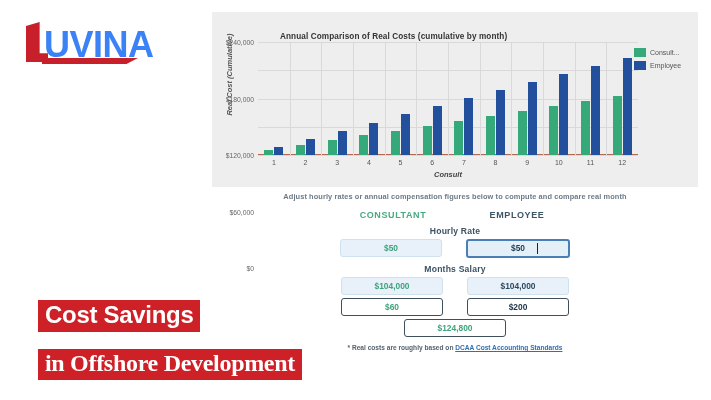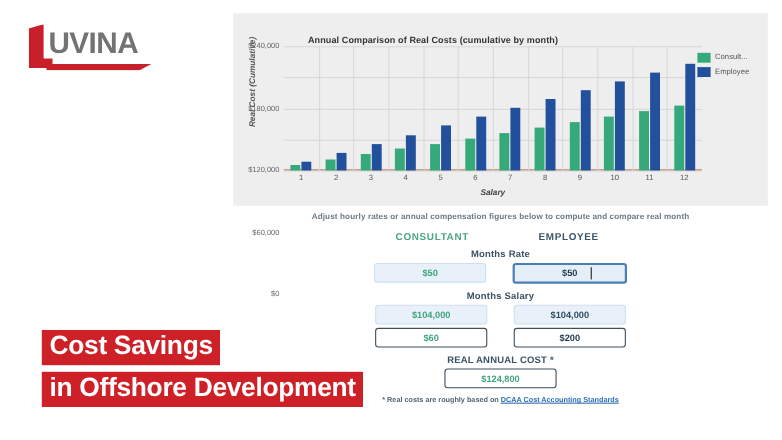--- a/index.html
+++ b/index.html
@@ -13,22 +13,22 @@
 
   
   #logo { position:absolute; left:16px; top:18px; width:125px; height:46px; }
   #logo .lmark {
     position:absolute; left:10px; top:4px; width:22px; height:40px;
     background:#C8202B;
     clip-path: polygon(0% 10%, 62% 0%, 62% 78%, 100% 78%, 100% 100%, 0% 100%);
   }
   #logo .lword {
     position:absolute; left:28px; top:6px;
-    font-size:27px; font-weight:bold; letter-spacing:-0.5px;
-    color:#737373; font-family:"Liberation Sans", sans-serif;
+    font-size:36px; font-weight:bold; letter-spacing:-0.5px;
+    color:#3b82f6; font-family:"Liberation Sans", sans-serif;
   }
   #logo .lbar {
     position:absolute; left:26px; top:40px; width:96px; height:6px;
     background:#C8202B;
     clip-path: polygon(0% 0%, 100% 0%, 88% 100%, 0% 100%);
   }
 
   
   #chart-panel {
     position:absolute; left:212px; top:12px; width:486px; height:175px;
@@ -105,21 +105,21 @@
   }
   #footnote a { color:#2f6fb5; text-decoration:underline; }
 
   
   #banner { position:absolute; left:38px; top:300px; }
   .bline {
     display:inline-block; background:#CE2027; color:#fff;
     font-size:24px; font-weight:bold; letter-spacing:-.3px;
     padding:1px 7px 3px 7px;
   }
-  #bline2 { margin-top:6px; }
+  #bline2 { margin-top:17px;font-family:Liberation Serif, serif; }
 </style>
 </head>
 <body>
 
 <div id="logo">
   <div class="lmark"></div>
   <div class="lword">UVINA</div>
   <div class="lbar"></div>
 </div>
 
@@ -208,59 +208,58 @@
         <div class="bar e" style="height: 89.3232px; background: rgb(34, 80, 156);"></div>
         <div class="xtick" style="left: 50%;">11</div>
       </div>
       <div class="vline" style="left: 348.333px;"></div>
       <div class="group" style="left: 348.333px; width: 31.6667px;">
         <div class="bar c" style="height: 58.76px; background: rgb(53, 169, 122);"></div>
         <div class="bar e" style="height: 97.4437px; background: rgb(34, 80, 156);"></div>
         <div class="xtick" style="left: 50%;">12</div>
       </div>
     </div>
-  <div id="xlabel">Salary</div>
+  <div id="xlabel">Consult</div>
   <div id="legend">
       <div class="lg-row">
         <div class="lg-sw" style="background: rgb(53, 169, 122);"></div>
         <div class="lg-tx">Consult...</div>
       </div>
       <div class="lg-row">
         <div class="lg-sw" style="background: rgb(34, 80, 156);"></div>
         <div class="lg-tx">Employee</div>
       </div>
     </div>
 </div>
 
 <div id="calc">
   <div id="adjust-note">Adjust hourly rates or annual compensation figures below to compute and compare real month</div>
 
   <div class="col-heads">
     <span class="ch-consultant">CONSULTANT</span>
     <span class="ch-employee">EMPLOYEE</span>
   </div>
 
-  <div class="row-label">Months Rate</div>
+  <div class="row-label">Hourly Rate</div>
   <div class="field-row">
     <div class="field f-soft-c">$50</div>
     <div class="field f-focus">$50</div>
   </div>
 
   <div class="row-label">Months Salary</div>
   <div class="field-row">
     <div class="field f-soft-c">$104,000</div>
     <div class="field f-soft-e">$104,000</div>
   </div>
 
   <div class="field-row">
     <div class="field f-out-c">$60</div>
     <div class="field f-out-e">$200</div>
   </div>
 
-  <div class="row-label">REAL ANNUAL COST *</div>
   <div class="field-row">
     <div class="field f-out-c">$124,800</div>
   </div>
 
   <div id="footnote">
     <span>* Real costs are roughly based on </span><a href="#">DCAA Cost Accounting Standards</a>
   </div>
 </div>
 
 <div id="banner">

